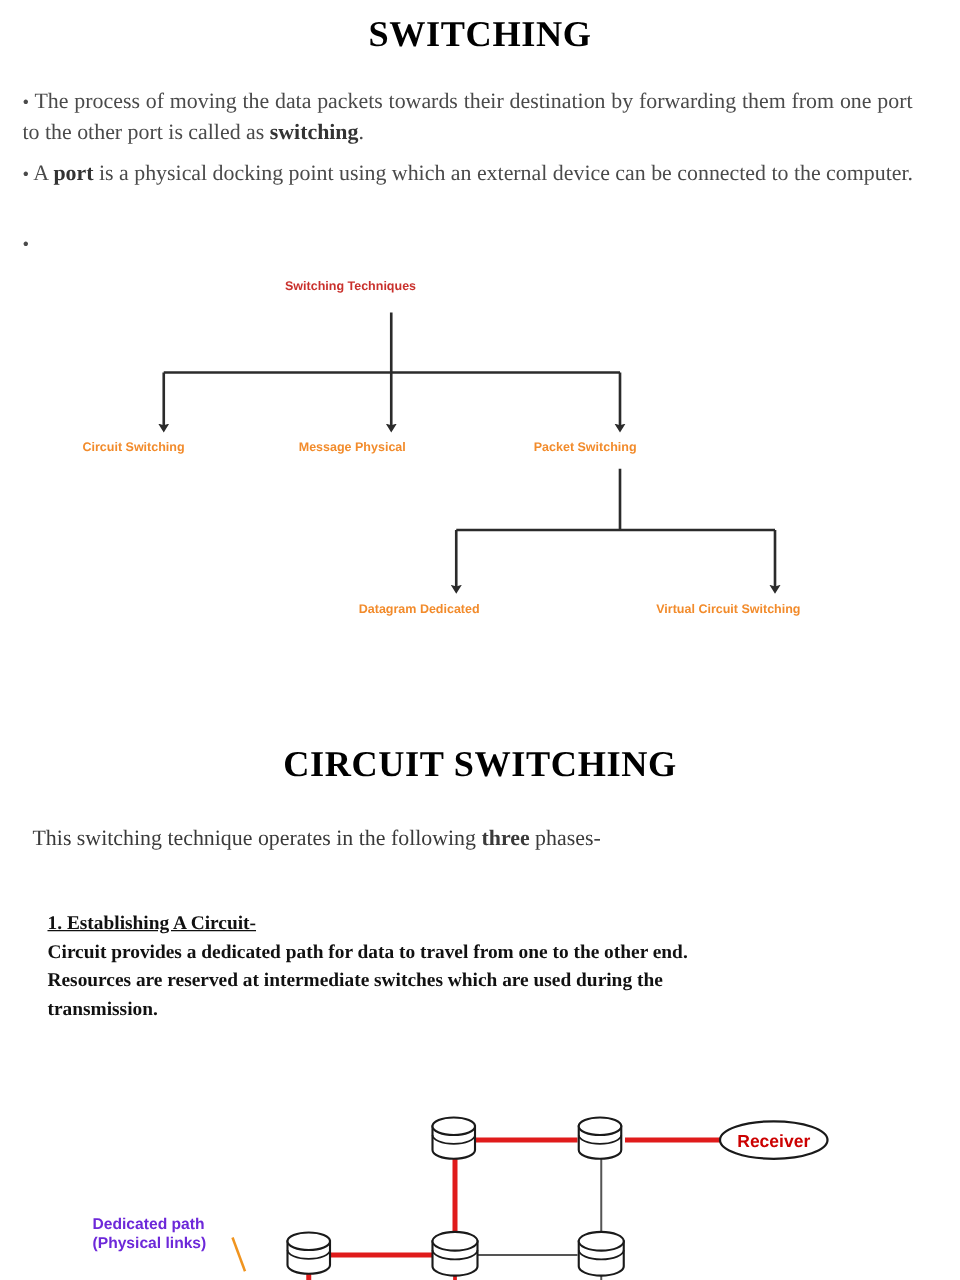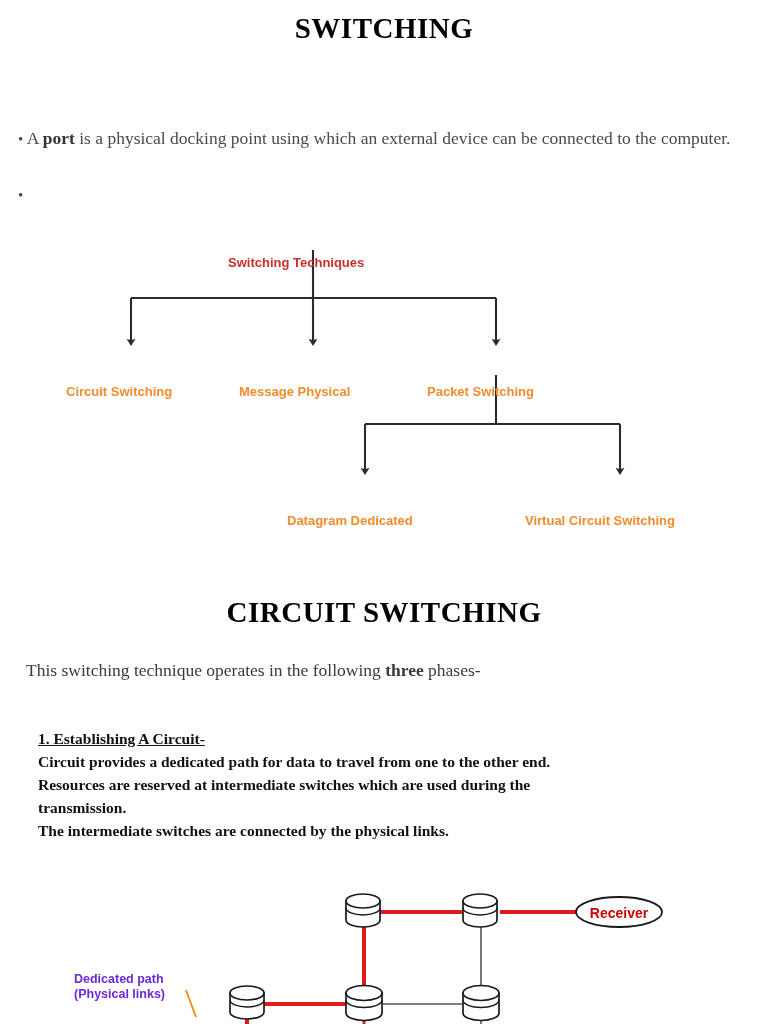--- a/index.html
+++ b/index.html
@@ -57,23 +57,22 @@
     position: absolute;
     left: 0;
     top: 212px;
     width: 768px;
     height: 310px;
   }
   .tree-label {
     position: absolute;
     font-family: "Liberation Sans", "DejaVu Sans", sans-serif;
     font-weight: bold;
-    font-size: 13px;
+    font-size: 10px;
     white-space: nowrap;
-    margin-top: 31px;
   }
   .tree-root-label { color: #c9302c; }
   .tree-leaf-label { color: #f28b2b; }
 
   #lbl-root      { left: 228px; top: 12px; }
   #lbl-circuit   { left: 66px;  top: 141px; }
   #lbl-message   { left: 239px; top: 141px; }
   #lbl-packet    { left: 427px; top: 141px; }
   #lbl-datagram  { left: 287px; top: 270px; }
   #lbl-virtual   { left: 525px; top: 270px; }
@@ -140,20 +139,24 @@
     white-space: nowrap;
   }
 </style>
 </head>
 <body>
 
 <div class="page">
 
   <div class="doc-title" id="title-switching">SWITCHING</div>
 
+  <div class="bullet-para" id="bullet-1">
+    <span class="bullet-mark">•</span>
+    <span>The process of moving the data packets towards their destination by forwarding them from one port to the other port is called as </span><b>switching</b><span>.</span>
+  </div>
 
   <div class="bullet-para" id="bullet-2">
     <span class="bullet-mark">•</span>
     <span>A </span><b>port</b><span> is a physical docking point using which an external device can be connected to the computer.</span>
   </div>
 
   <div class="bullet-para" id="bullet-3">
     <span class="bullet-mark">•</span>
     <span></span>
   </div>
@@ -201,21 +204,20 @@
 
   <div class="cs-text" id="cs-intro">
     <span>This switching technique operates in the following </span><b>three</b><span> phases-</span><br>
   </div>
 
   <div class="cs-text" id="cs-block">
     <span id="cs-subheading">1. Establishing A Circuit-</span>
     <span class="cs-line">Circuit provides a dedicated path for data to travel from one to the other end.</span>
     <span class="cs-line">Resources are reserved at intermediate switches which are used during the</span>
     <span class="cs-line">transmission.</span>
-    <span class="cs-line">The intermediate switches are connected by the physical links.</span>
   </div>
 
   <div id="network-diagram">
     <svg id="network-svg" viewBox="0 0 768 150">
 
       <path d="M380,32 L462,32" stroke="#e01b1b" stroke-width="4" fill="none"></path>
 
       <path d="M500,32 L578,32" stroke="#e01b1b" stroke-width="4" fill="none"></path>
 
       <path d="M364,40 L364,118" stroke="#e01b1b" stroke-width="4" fill="none"></path>

